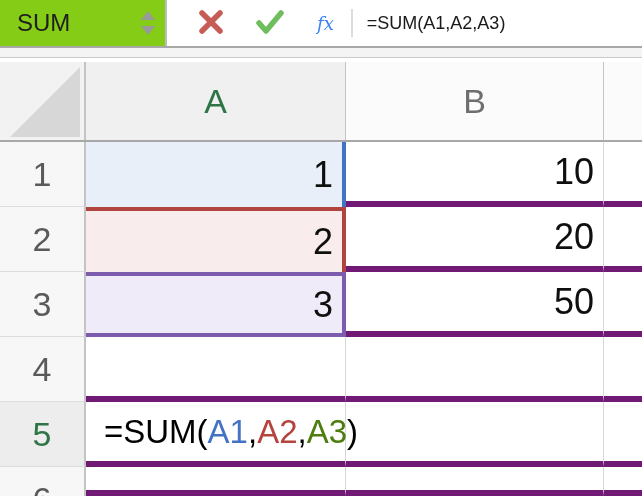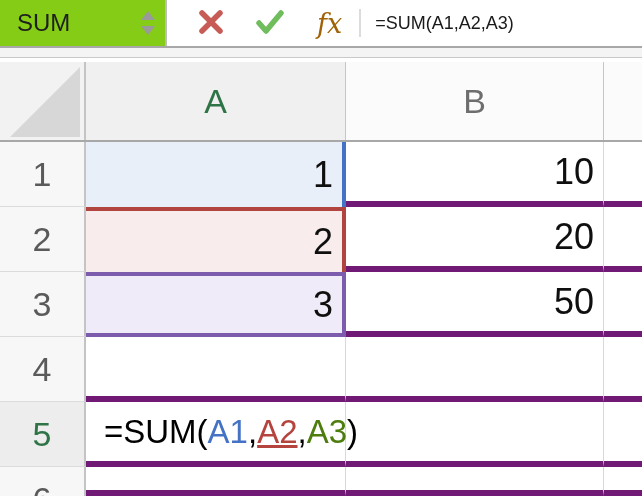--- a/index.html
+++ b/index.html
@@ -15,21 +15,21 @@
   .spinner { display:flex; flex-direction:column; gap:6px; align-items:center; }
   .tri-up { width:0; height:0; border-left:7px solid transparent;
             border-right:7px solid transparent; border-bottom:9px solid #9a9a9a; }
   .tri-down { width:0; height:0; border-left:7px solid transparent;
               border-right:7px solid transparent; border-top:9px solid #9a9a9a; }
   .tb-btn { background:none; border:none; cursor:pointer; display:flex;
             align-items:center; justify-content:center; }
   .cancel-btn { margin-left:28px; }
   .confirm-btn { margin-left:26px; }
   .fx-btn { margin-left:30px; font-family:"DejaVu Serif", serif; font-style:italic;
-            font-size:27px; color:#a16207; }
+            font-size:18px; color:#3b82f6; }
   .vsep { width:2px; height:28px; background:#dcdcdc; margin-left:17px; }
   .formula-bar-text { margin-left:14px; font-size:18px; color:#1a1a1a;
                       white-space:nowrap; }
 
   
   .tb-divider { height:12px; background:#f4f4f4;
                 border-top:2px solid #a8a8a8; border-bottom:1px solid #c9c9c9; }
   .tb-gap { height:4px; background:#fff; }
 
   
@@ -147,21 +147,21 @@
     <div class="cell cell-c"></div>
   </div>
 
   <div class="row">
     <div class="row-h row-h-active">5</div>
     <div class="cell cell-a formula-cell">
       <span class="formula-text">
           <span style="color: rgb(0, 0, 0);">=SUM(</span>
           <span style="color: rgb(68, 114, 196);">A1</span>
           <span style="color: rgb(0, 0, 0);">,</span>
-          <span style="color: rgb(181, 68, 62); text-decoration: underline;">A2</span>
+          <span style="color: rgb(181, 68, 62);">A2</span>
           <span style="color: rgb(0, 0, 0);">,</span>
           <span style="color: #4d7c0f;">A3</span>
           <span style="color: rgb(0, 0, 0);">)</span>
         </span>
       <span class="caret"></span>
     </div>
     <div class="cell cell-b"></div>
     <div class="cell cell-c"></div>
   </div>
 

